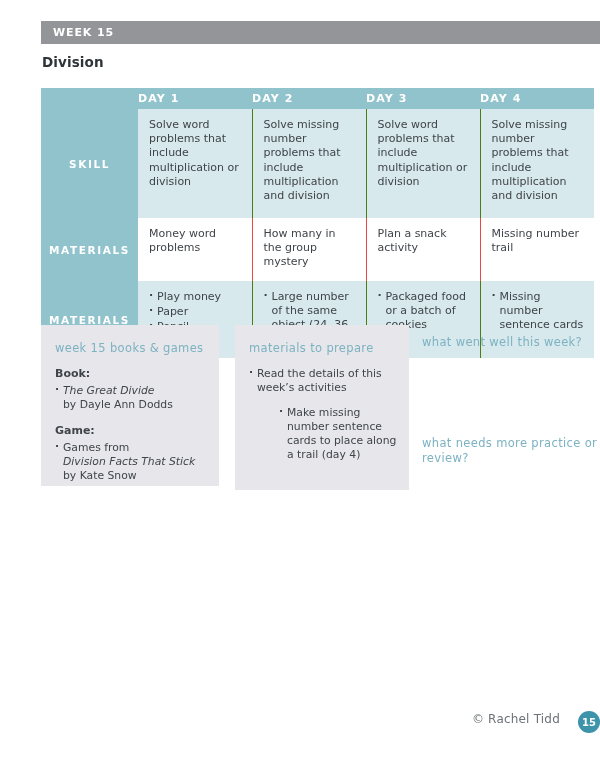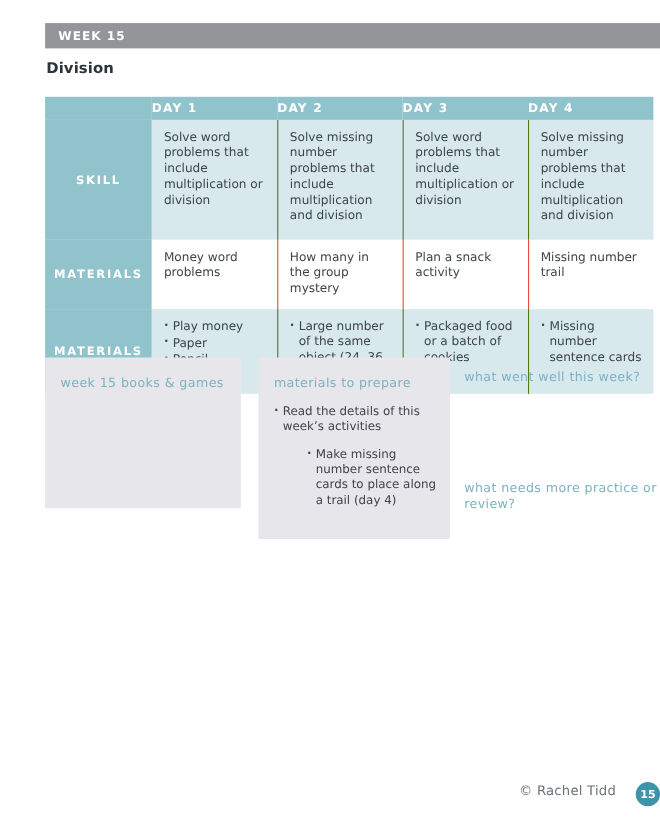--- a/index.html
+++ b/index.html
@@ -109,21 +109,21 @@
     position: absolute;
     left: 0; top: -1px;
     font-weight: bold;
   }
 
   
   .panel {
     position: absolute;
     background: #e7e7eb;
   }
-  #panel-books     { left: 25px;  top: 325px; width: 178px; height: 137px; }
+  #panel-books     { left: 25px;  top: 325px; width: 178px; height: 161px; }
   #panel-materials { left: 219px; top: 325px; width: 174px; height: 165px; }
 
   .panel-heading {
     color: #7cb2c1;
     font-size: 11.5px;
     letter-spacing: 0.35px;
     padding: 16px 0 0 14px;
   }
   .panel-body {
     padding: 12px 12px 0 14px;
@@ -256,20 +256,33 @@
           <ul class="mat-list">
             <li>Missing number sentence cards</li>
           </ul>
         </td>
       </tr>
     </tbody>
   </table>
 
   <div class="panel" id="panel-books">
     <div class="panel-heading">week 15 books &amp; games</div>
+    <div class="panel-body">
+      <div class="sub-head">Book:</div>
+      <div class="bullet">
+        <span class="ital">The Great Divide</span><br>
+        <span>by Dayle Ann Dodds</span>
+      </div>
+      <div class="sub-head second">Game:</div>
+      <div class="bullet">
+        <span>Games from</span><br>
+        <span class="ital">Division Facts That Stick</span><br>
+        <span>by Kate Snow</span>
+      </div>
+    </div>
   </div>
 
   <div class="panel" id="panel-materials">
     <div class="panel-heading">materials to prepare</div>
     <div class="panel-body">
       <div class="bullet">Read the details of this week’s activities</div>
       <div class="bullet">Make missing number sentence cards to place along a trail (day 4)</div>
     </div>
   </div>
 

